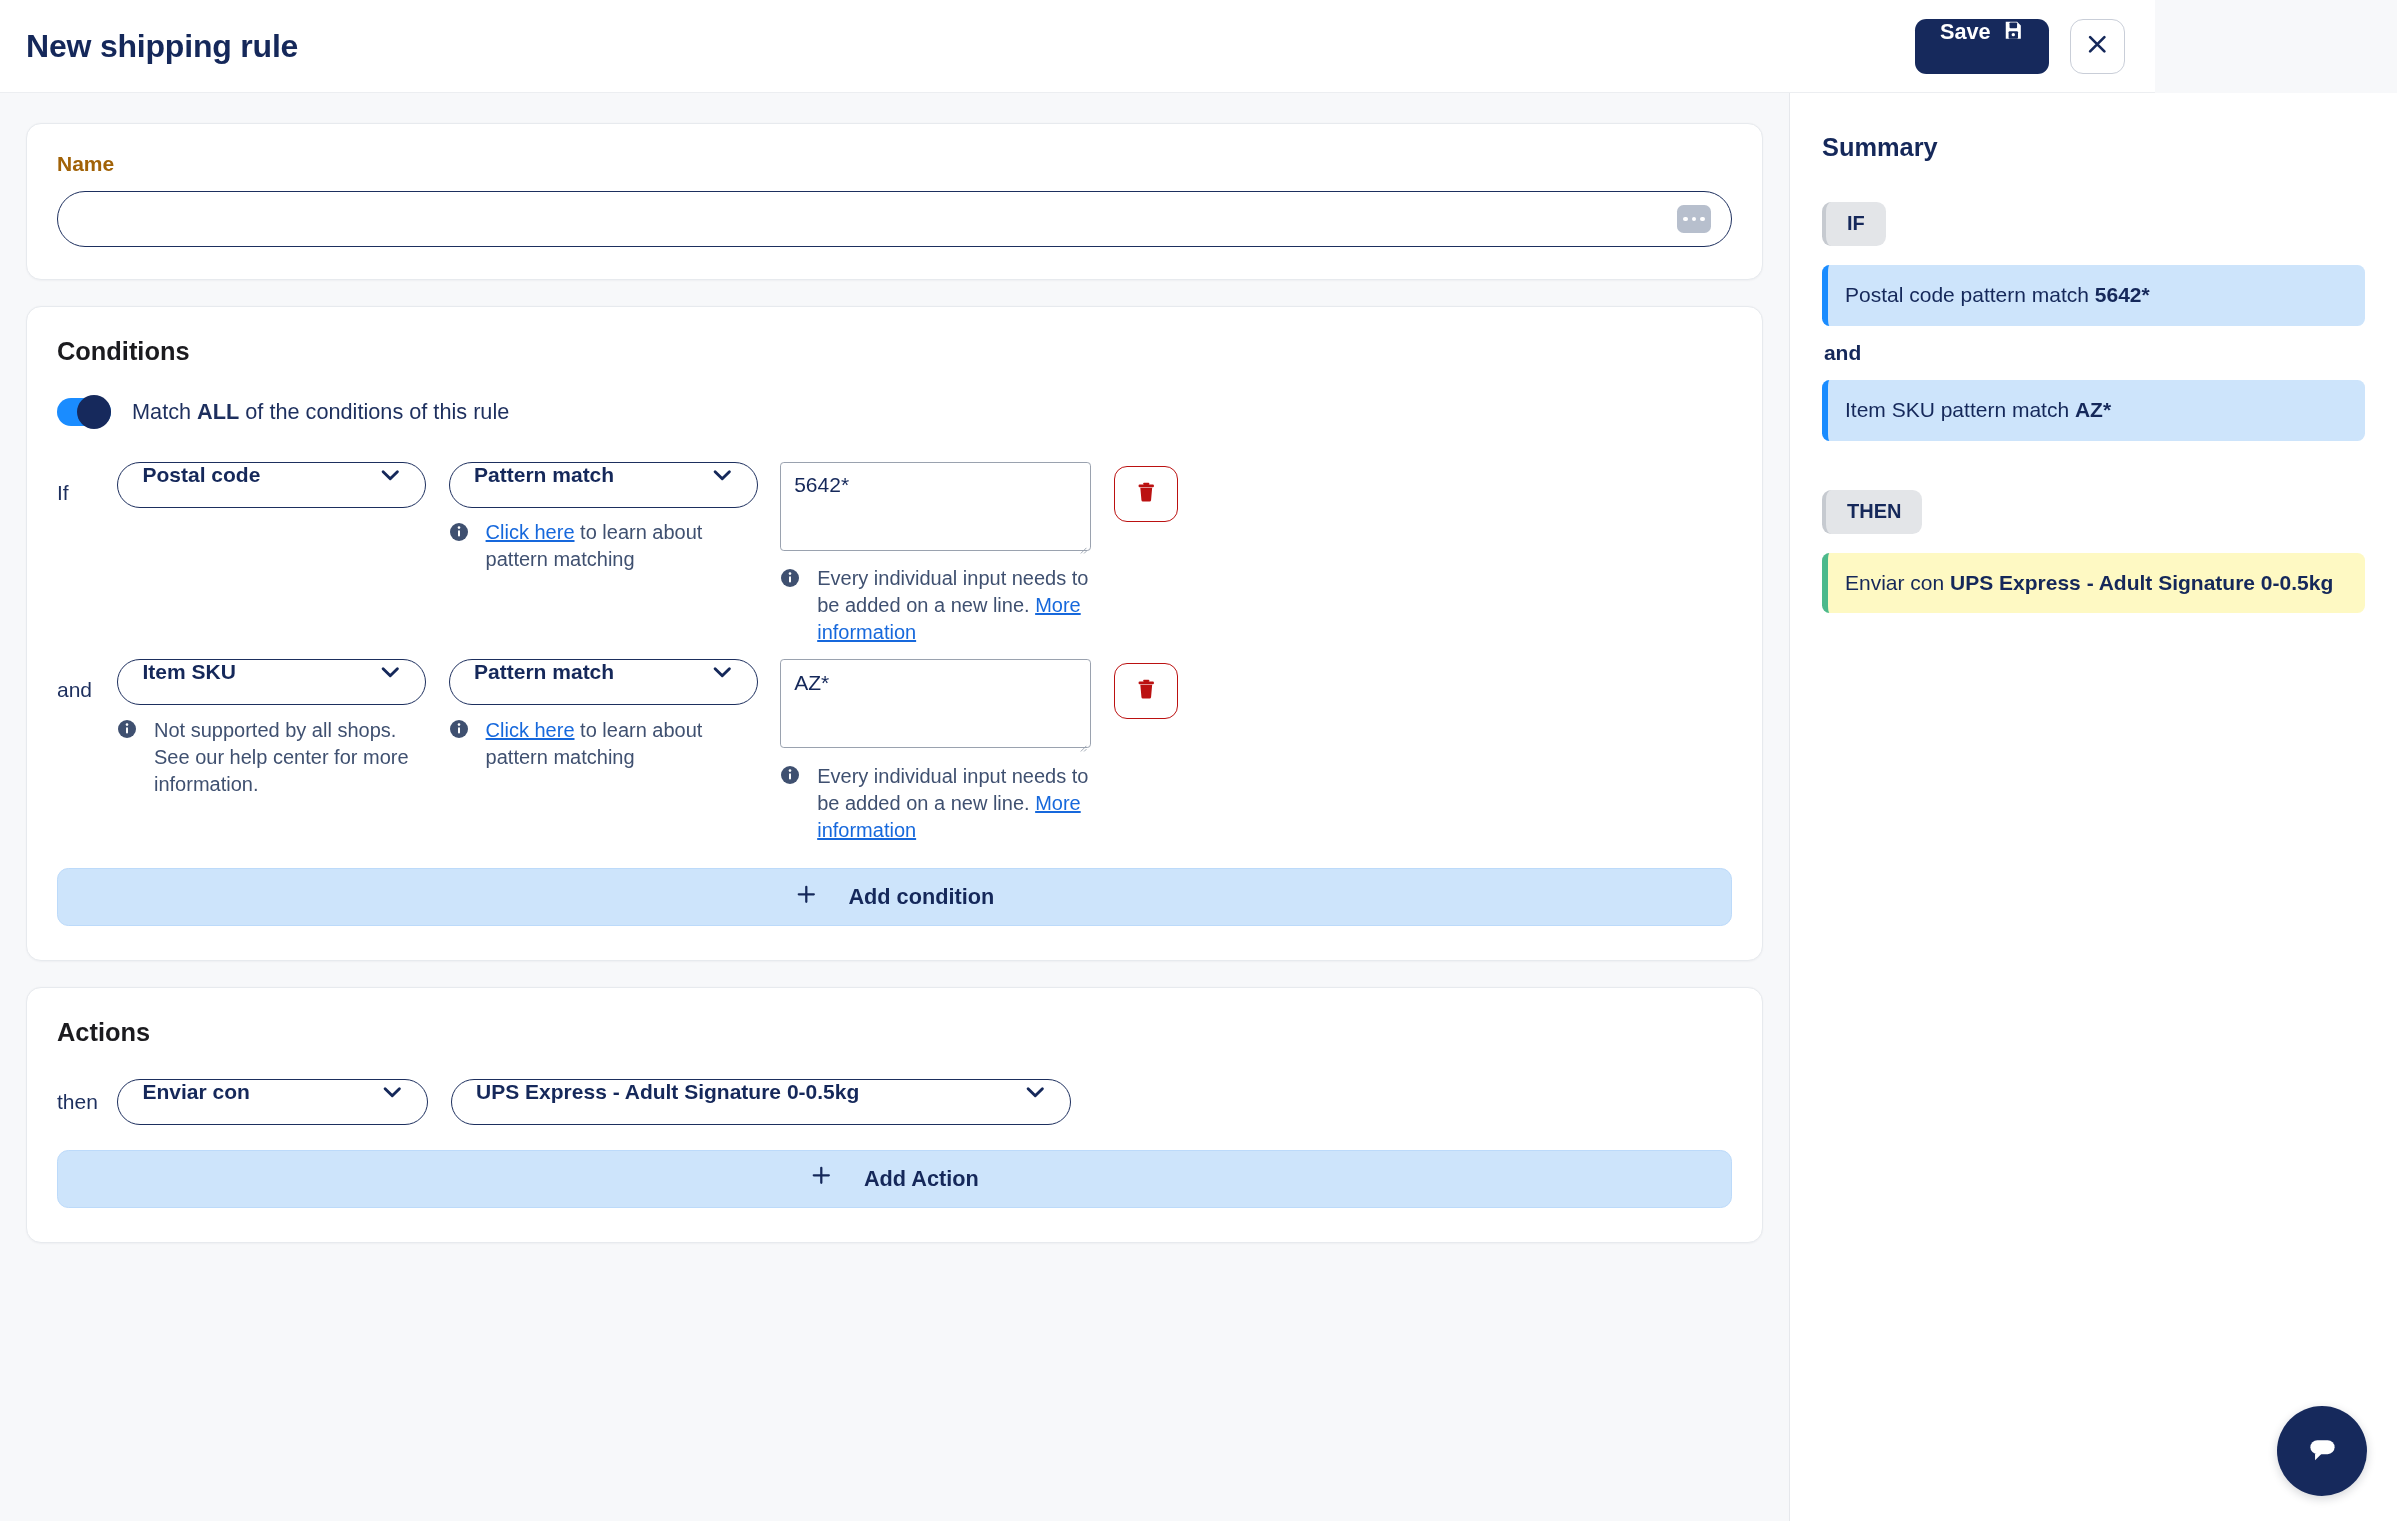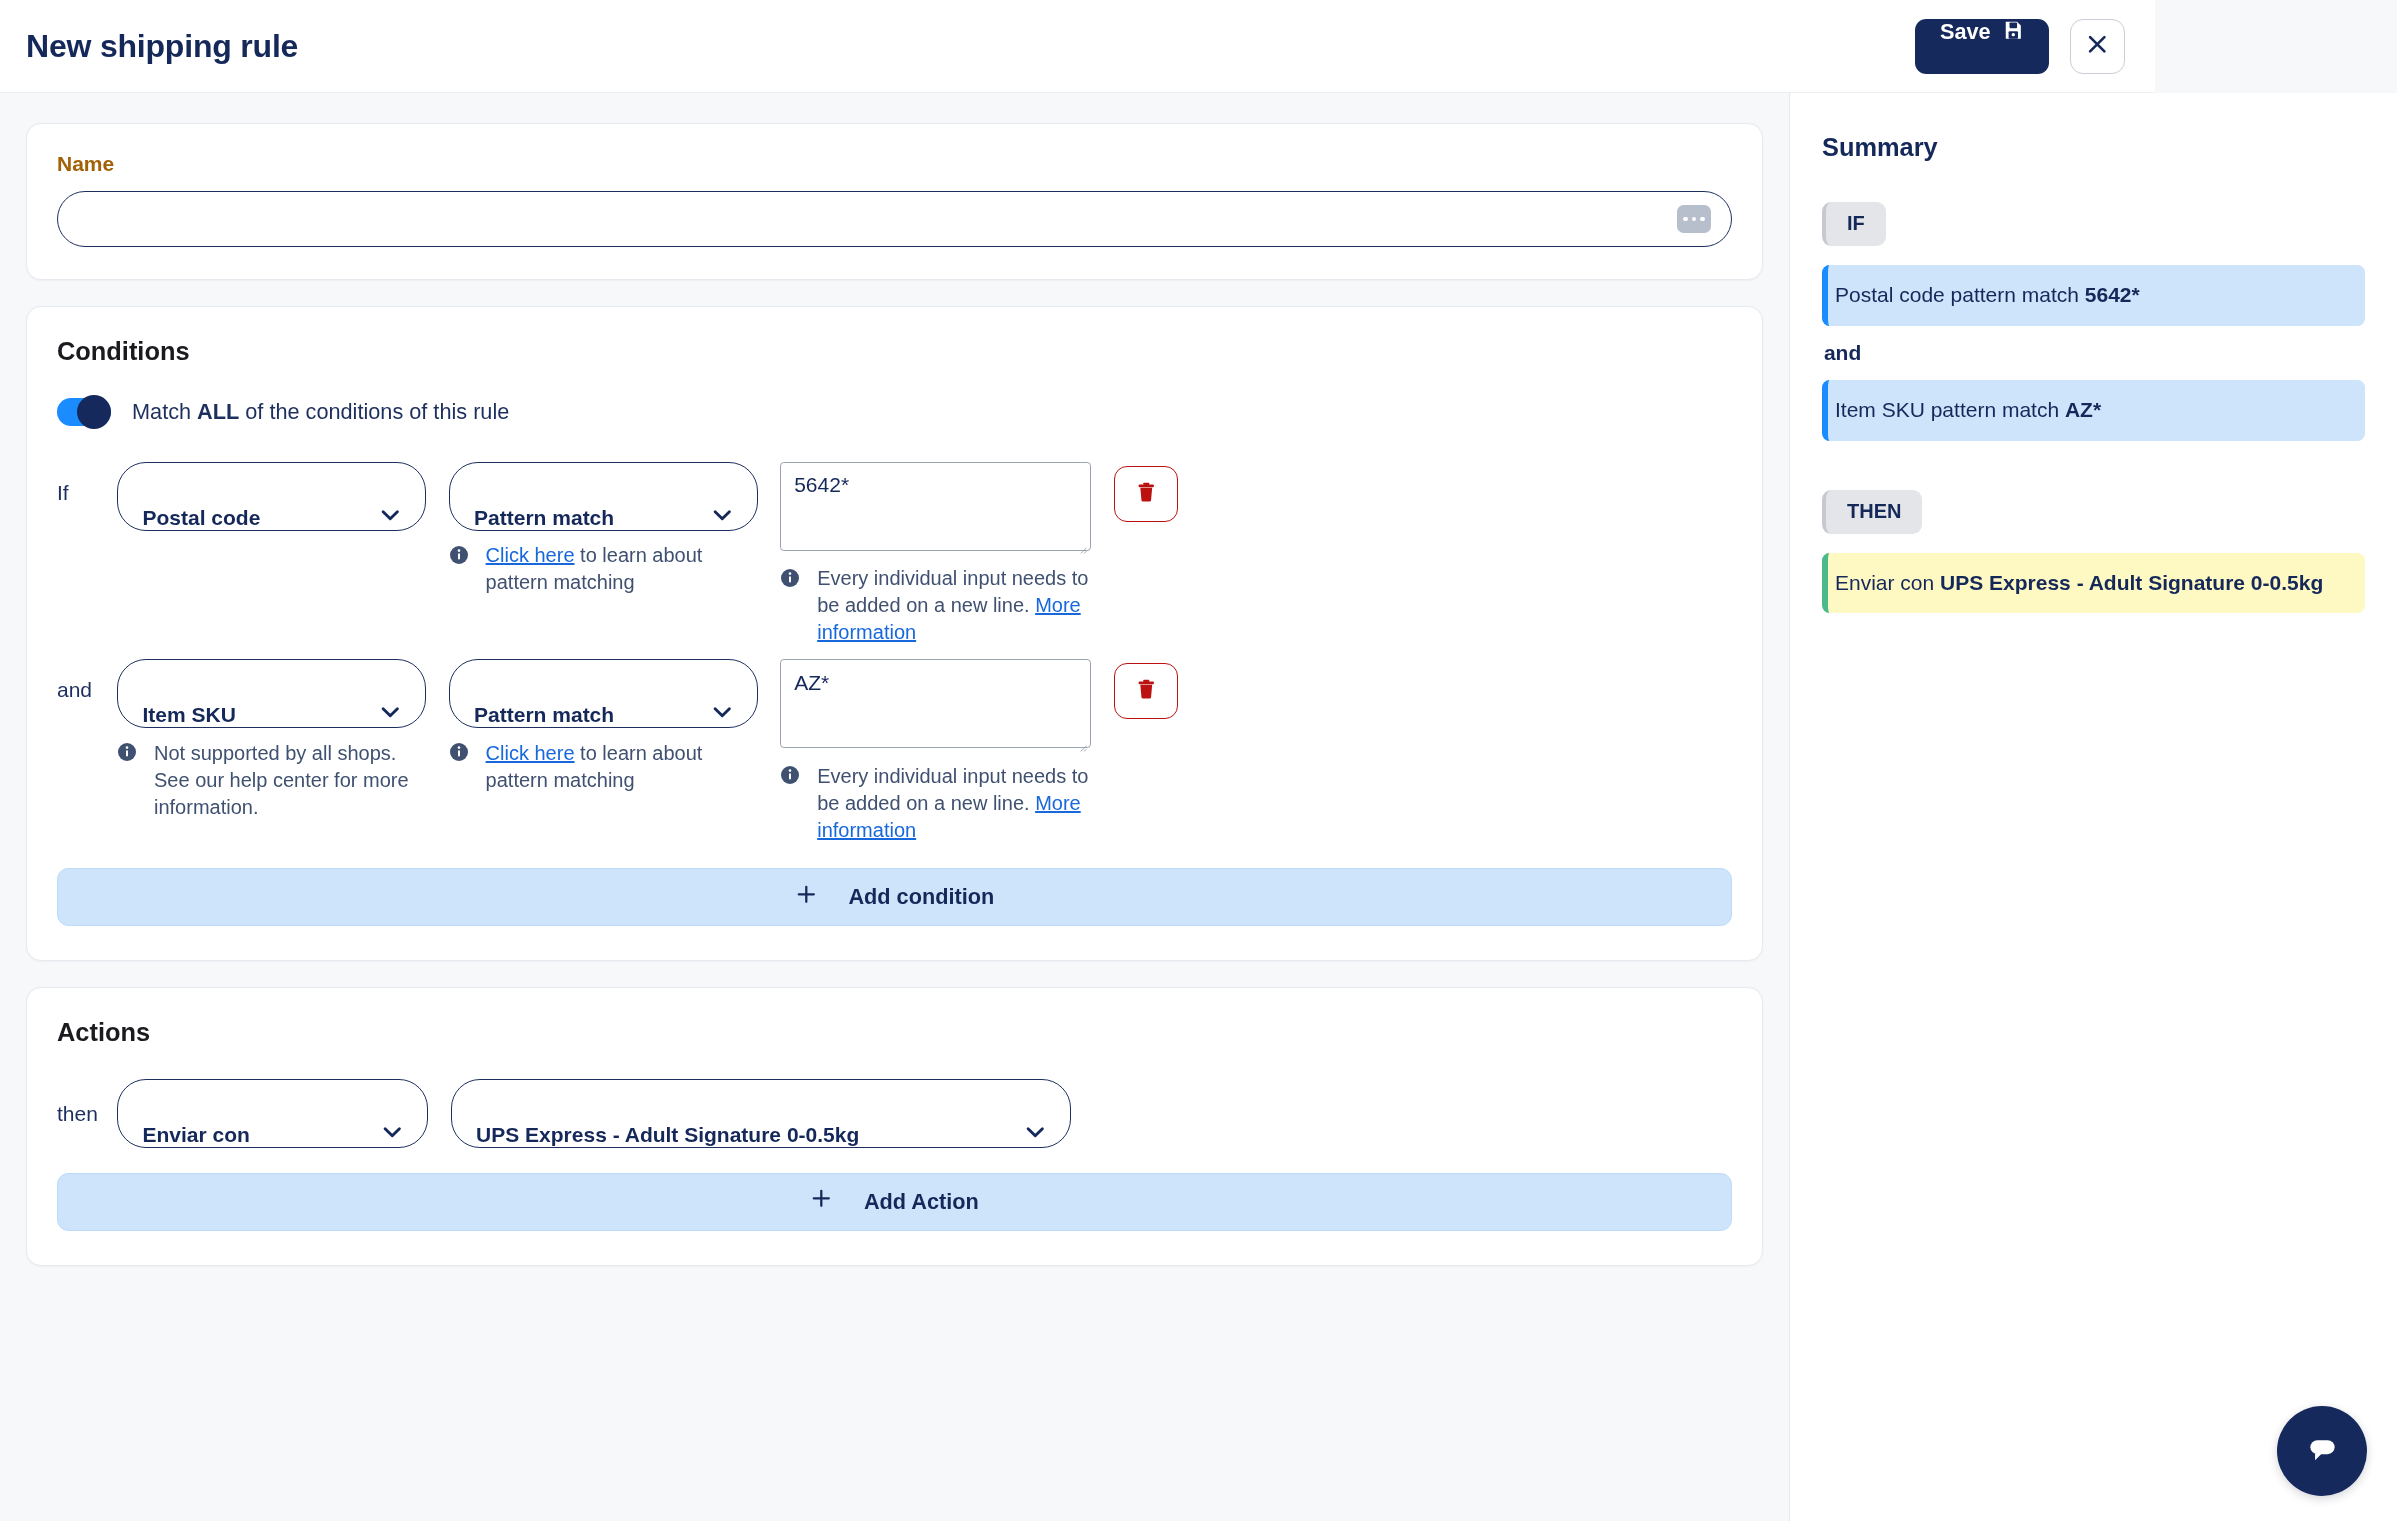--- a/index.html
+++ b/index.html
@@ -100,22 +100,22 @@
   .cond-connector {
     width: 60px; flex: none; font-size: 21px; color: #1d2f5e;
     padding-top: 19px;
   }
   .col-field { width: 309px; flex: none; margin-right: 22.6px; }
   .col-op    { width: 309px; flex: none; margin-right: 22.6px; }
   .col-val   { width: 311px; flex: none; margin-right: 22.6px; }
   .col-del   { width: 94px; flex: none; padding-top: 3.8px; }
 
   .select {
-    width: 100%; height: 69px; border: 1.5px solid #1d2f5e; border-radius: 29px;
-    background: #ffffff; display: flex; align-items: flex-end; justify-content: space-between;
+    width: 100%; height: 46px; border: 1.5px solid #1d2f5e; border-radius: 29px;
+    background: #ffffff; display: flex; align-items: flex-start; justify-content: space-between;
     padding: 0 22.6px 0 24.5px; cursor: pointer;
   }
   .select .sel-text { font-size: 21px; font-weight: 700; color: #15285a; white-space: nowrap; overflow: hidden; text-overflow: ellipsis; }
   .chev { flex: none; margin-left: 9.4px; }
 
   .textarea {
     width: 100%; height: 89px; border: 1.3px solid #9aa2af; border-radius: 3.8px;
     background: #ffffff; padding: 9.4px 13px; font-size: 21px; color: #15285a;
     font-family: "Liberation Sans", sans-serif; resize: none; outline: none;
     line-height: 1.25; position: relative;
@@ -157,21 +157,21 @@
 
   
   .summary-title { font-size: 25.4px; font-weight: 700; color: #15285a; margin-bottom: 40px; }
   .badge {
     display: inline-block; background: #e3e5e8; color: #15285a;
     font-size: 20px; font-weight: 700; border-radius: 9.4px;
     padding: 10.4px 21px; border-left: 4.7px solid #c6cad0; margin-bottom: 19px;
   }
   .sum-item {
     background: #cde4fb; border-left: 6.6px solid #1a8cff; border-radius: 7.5px;
-    padding: 16px 7px; font-size: 21px; color: #15285a; line-height: 1.38;
+    padding: 16px 17px; font-size: 21px; color: #15285a; line-height: 1.38;
     margin-bottom: 15px;
   }
   .sum-item b { font-weight: 700; }
   .sum-conn { font-size: 21px; font-weight: 700; color: #15285a; margin: 0 0 15px 1.9px; }
   .sum-item.green { background: #fef9c3; border-left: 6.6px solid #4cb98b; }
   .badge-then { margin-top: 34px; }
 
   
   .chat-fab {
     position: absolute; right: 30px; bottom: 26px;

